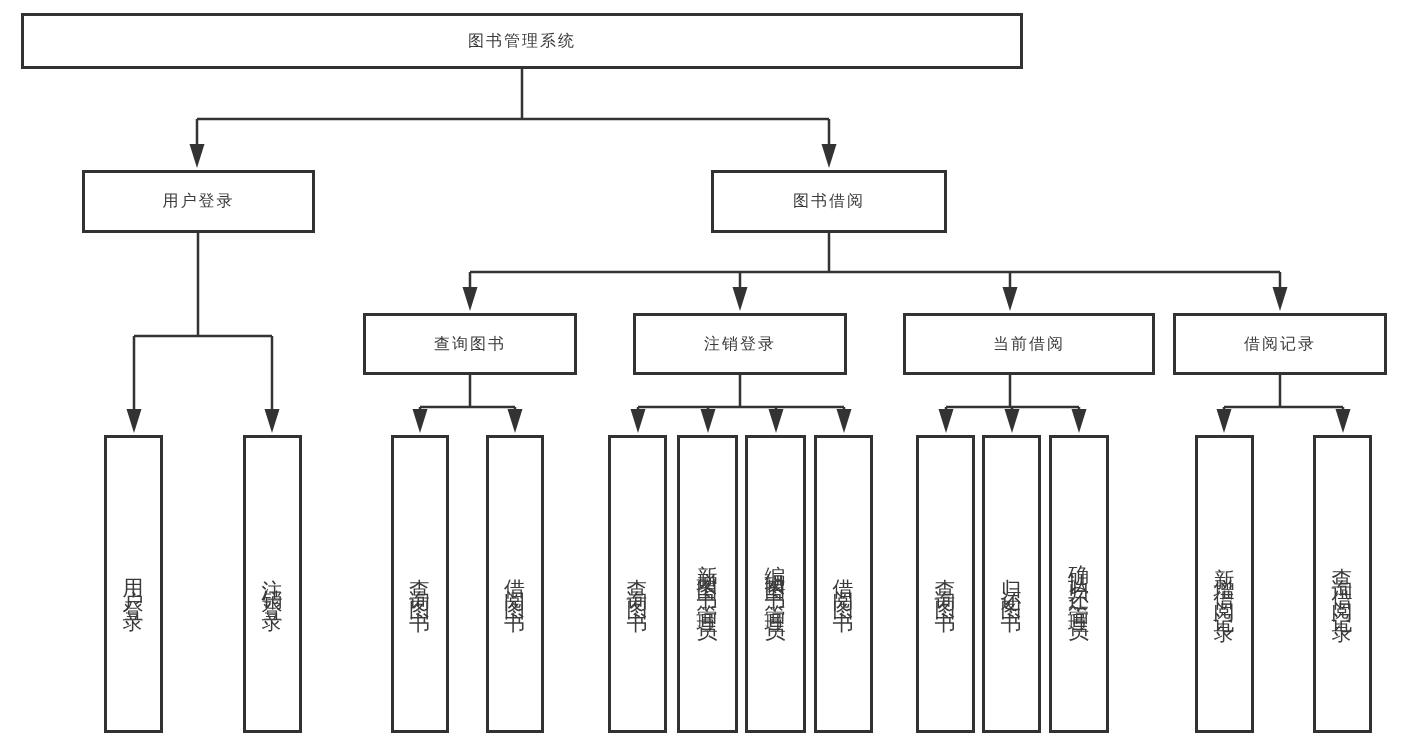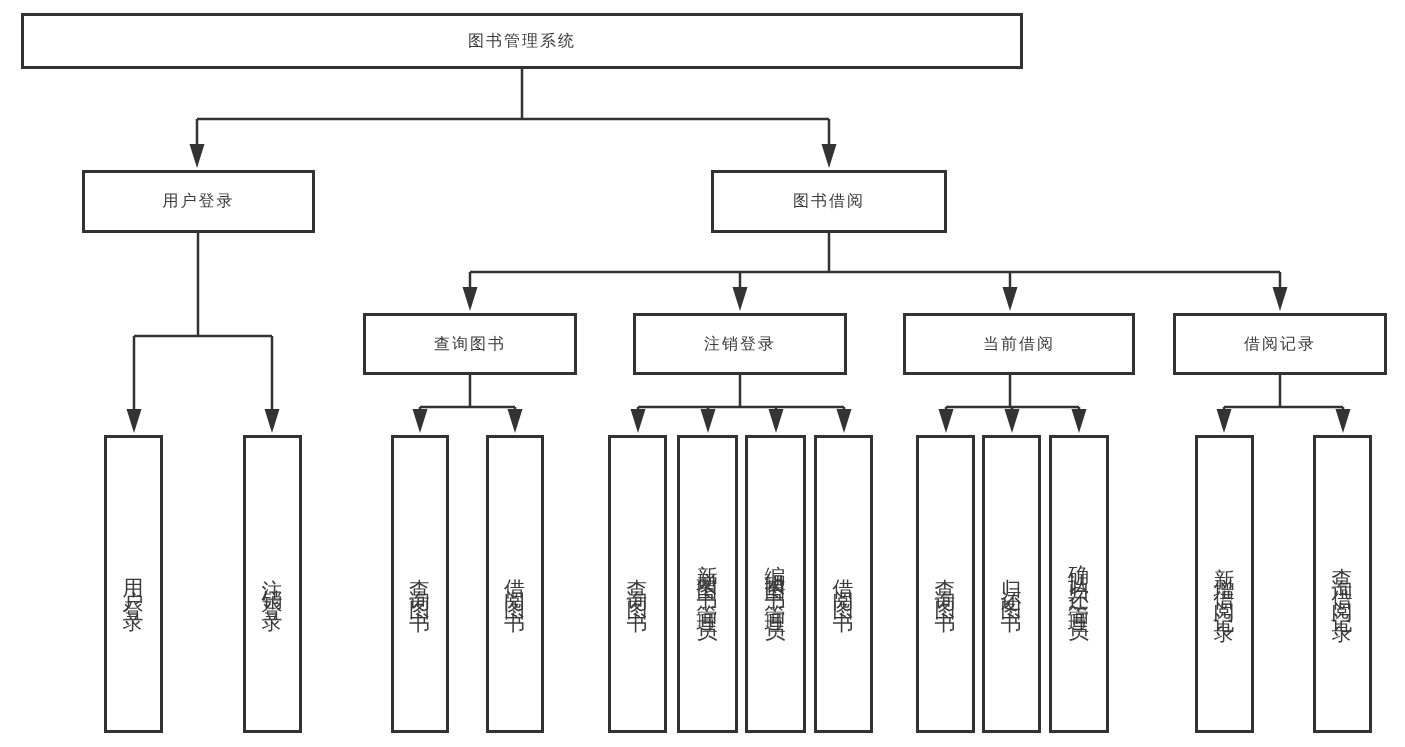--- a/index.html
+++ b/index.html
@@ -111,21 +111,21 @@
   <div class="box hlabel" style="left:711px; top:170px; width:236px; height:63px;">
     <span>图书借阅</span>
   </div>
 
   <div class="box hlabel" style="left:363px; top:313px; width:214px; height:62px;">
     <span>查询图书</span>
   </div>
   <div class="box hlabel" style="left:633px; top:313px; width:214px; height:62px;">
     <span>注销登录</span>
   </div>
-  <div class="box hlabel" style="left:903px; top:313px; width:232px; height:62px;">
+  <div class="box hlabel" style="left:903px; top:313px; width:252px; height:62px;">
     <span>当前借阅</span>
   </div>
   <div class="box hlabel" style="left:1173px; top:313px; width:214px; height:62px;text-align:center;">
     <span>借阅记录</span>
   </div>
 
   <div class="box leaf" style="left:104px; top:435px; width:59px; height:298px;">
     <span>用户登录</span>
   </div>
   <div class="box leaf" style="left:243px; top:435px; width:59px; height:298px;">

